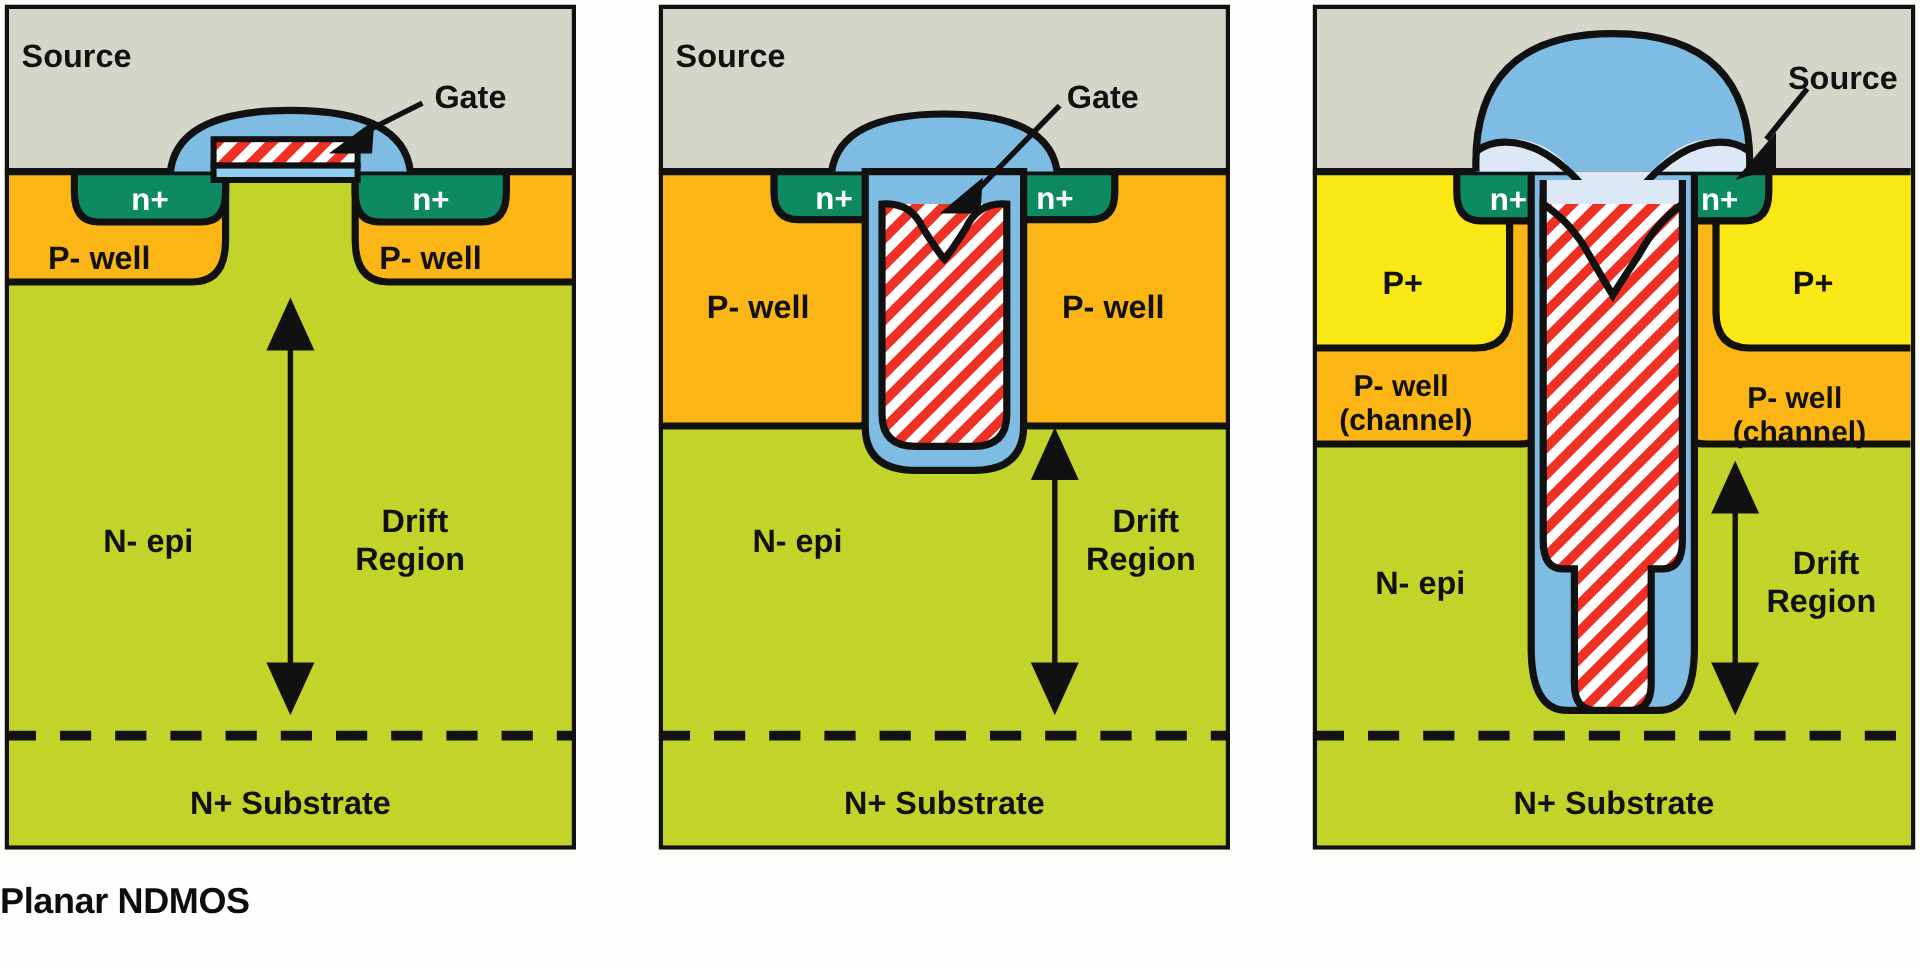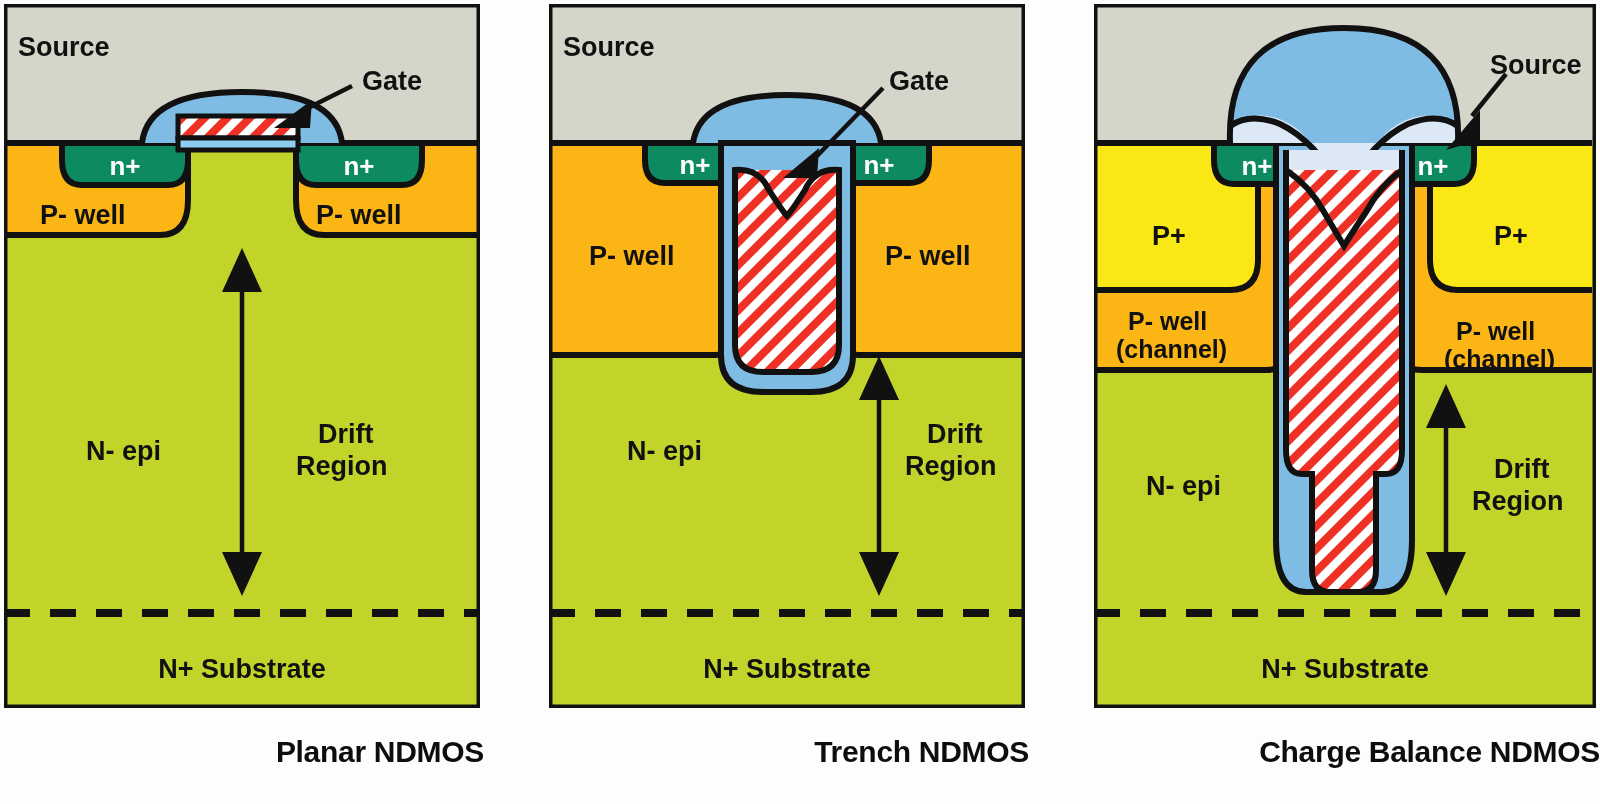--- a/index.html
+++ b/index.html
@@ -7,21 +7,21 @@
     width:1600px;height:804px;
     background:#fdfdfb;
     font-family:"Liberation Sans", sans-serif;
     overflow:hidden;
   }
   .figure{position:relative;width:1600px;height:706px;}
   .panel{position:absolute;top:0;}
   .caption{
     position:absolute;
     top:735px;
-    text-align:right;
+    text-align:left;
     font-size:30px;
     font-weight:bold;
     color:#0d0d0d;
     letter-spacing:-0.3px;
     white-space:nowrap;
   }
   svg{display:block;}
   text{font-family:"Liberation Sans", sans-serif;}
   .lbl{font-size:27px;font-weight:bold;fill:#111111;}
   .lbl-sm{font-size:25px;font-weight:bold;fill:#111111;}
@@ -257,16 +257,14 @@
       <text class="lbl" x="404" y="478">Drift</text>
       <text class="lbl" x="382" y="510">Region</text>
       <text class="lbl" x="255" y="678" text-anchor="middle">N+ Substrate</text>
 
       <rect x="4" y="4" width="502" height="704" fill="none" stroke="#111" stroke-width="7"></rect>
     </g>
   </svg>
   </div>
 
   <div class="caption" style="left:0px;width:484px;">Planar NDMOS</div>
-  <div class="caption" style="left:545px;width:484px;">Trench NDMOS</div>
-  <div class="caption" style="left:1090px;width:510px;">Charge Balance NDMOS</div>
 
 </div>
 
 </body></html>

